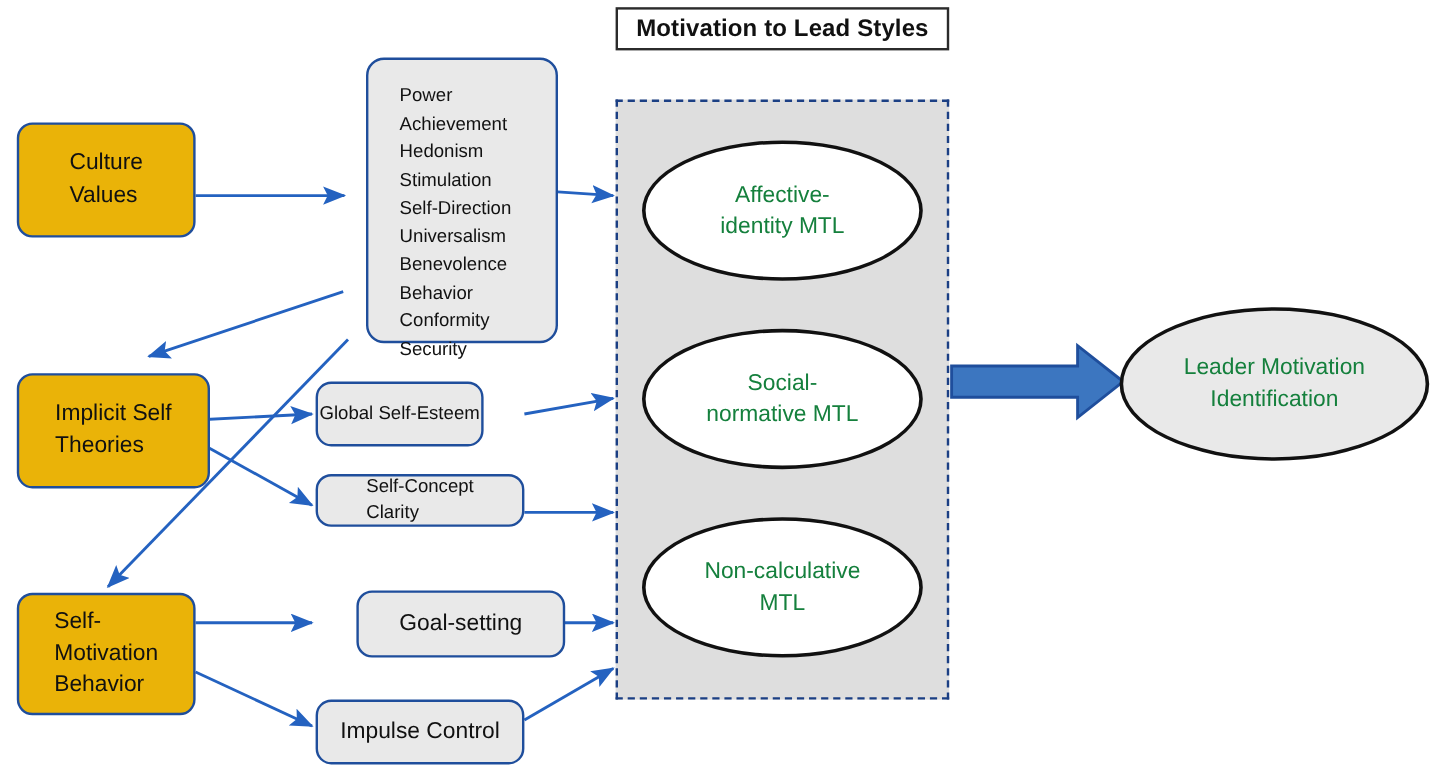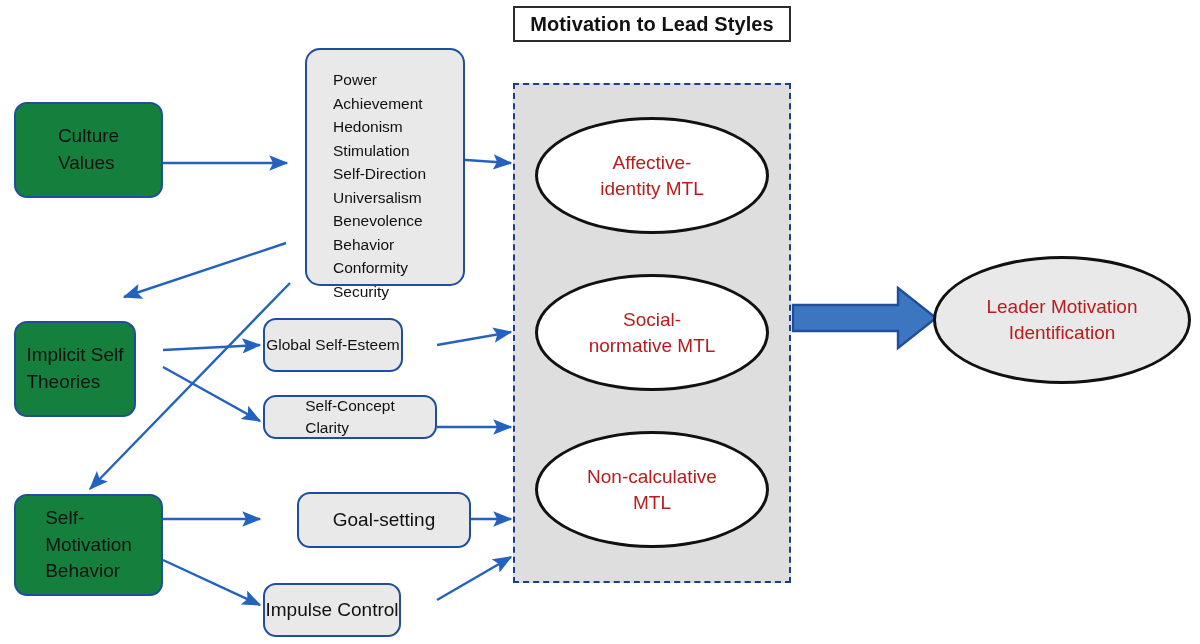--- a/index.html
+++ b/index.html
@@ -12,42 +12,42 @@
   svg.wires{position:absolute;left:0;top:0;width:1200px;height:644px;pointer-events:none;}
 
   .node{position:absolute;box-sizing:border-box;display:flex;align-items:center;justify-content:center;text-align:left;}
 
   
   .rbox{
     border:2.5px solid #1F4E9C;
     border-radius:13px;
     color:#111;
   }
-  .rbox.dark{background:#15803d;}
+  .rbox.dark{background:#eab308;}
   .rbox.light{background:#e9e9e9;}
 
   
   .banner{
     background:#ffffff;border:2.5px solid #2b2b2b;
     font-weight:bold;color:#111;letter-spacing:.1px;
   }
 
   
   .dashbox{
     position:absolute;box-sizing:border-box;
     background:#dedede;
     border:2.5px dashed #1b3f84;
   }
 
   
   .ell{
     position:absolute;box-sizing:border-box;
     border:3px solid #111;border-radius:50%;
     display:flex;align-items:center;justify-content:center;text-align:center;
-    color:#b91c1c;line-height:1.35;
+    color:#15803d;line-height:1.35;
   }
   .ell.white{background:#ffffff;}
   .ell.gray{background:#e9e9e9;}
 
   .vlist{
     position:absolute;box-sizing:border-box;
     background:#e9e9e9;border:2.5px solid #1F4E9C;border-radius:15px;
     color:#111;
   }
   .vlist ul{list-style:none;margin:0;padding:18px 0 0 26px;}
@@ -101,21 +101,21 @@
     <g>
       <path d="M793,305 L898,305 L898,288 L936,318 L898,348 L898,331 L793,331 Z" fill="#3C76C0" stroke="#1F4E9C" stroke-width="2.4" stroke-linejoin="miter"></path>
     </g>
   </svg>
 
   <div class="node banner t20" style="left:513px;top:6px;width:278px;height:36px;">Motivation to Lead Styles</div>
 
   <div class="node rbox dark t19 lh" style="left:14px;top:102px;width:149px;height:96px;white-space:pre-line;">Culture
 Values</div>
 
-  <div class="node rbox dark t19 lh" style="left:14px;top:321px;width:122px;height:96px;white-space:pre-line;">Implicit Self
+  <div class="node rbox dark t19 lh" style="left:14px;top:311px;width:161px;height:96px;white-space:pre-line;">Implicit Self
 Theories</div>
 
   <div class="node rbox dark t19 lh" style="left:14px;top:494px;width:149px;height:102px;white-space:pre-line;">Self-
 Motivation
 Behavior</div>
 
   <div class="vlist" style="left:277px;top:48px;width:160px;height:238px;margin-left:28px;">
     <ul>
       <li>Power</li>
       <li>Achievement</li>
@@ -130,21 +130,21 @@
     </ul>
   </div>
 
   <div class="node rbox light t15 lh" style="left:263px;top:318px;width:140px;height:54px;white-space:pre-line;">Global Self-Esteem</div>
 
   <div class="node rbox light t15 lh" style="left:263px;top:395px;width:174px;height:44px;white-space:pre-line;">Self-Concept
 Clarity</div>
 
   <div class="node rbox light t19 lh" style="left:263px;top:492px;width:174px;height:56px;white-space:pre-line;margin-left:34px;">Goal-setting</div>
 
-  <div class="node rbox light t19 lh" style="left:263px;top:583px;width:138px;height:54px;white-space:pre-line;">Impulse Control</div>
+  <div class="node rbox light t19 lh" style="left:263px;top:583px;width:174px;height:54px;white-space:pre-line;">Impulse Control</div>
 
   <div class="ell white t19" style="left:535px;top:117px;width:234px;height:117px;white-space:pre-line;">Affective-
 identity  MTL</div>
 
   <div class="ell white t19" style="left:535px;top:274px;width:234px;height:117px;white-space:pre-line;">Social-
 normative MTL</div>
 
   <div class="ell white t19" style="left:535px;top:431px;width:234px;height:117px;white-space:pre-line;">Non-calculative
 MTL</div>
 

